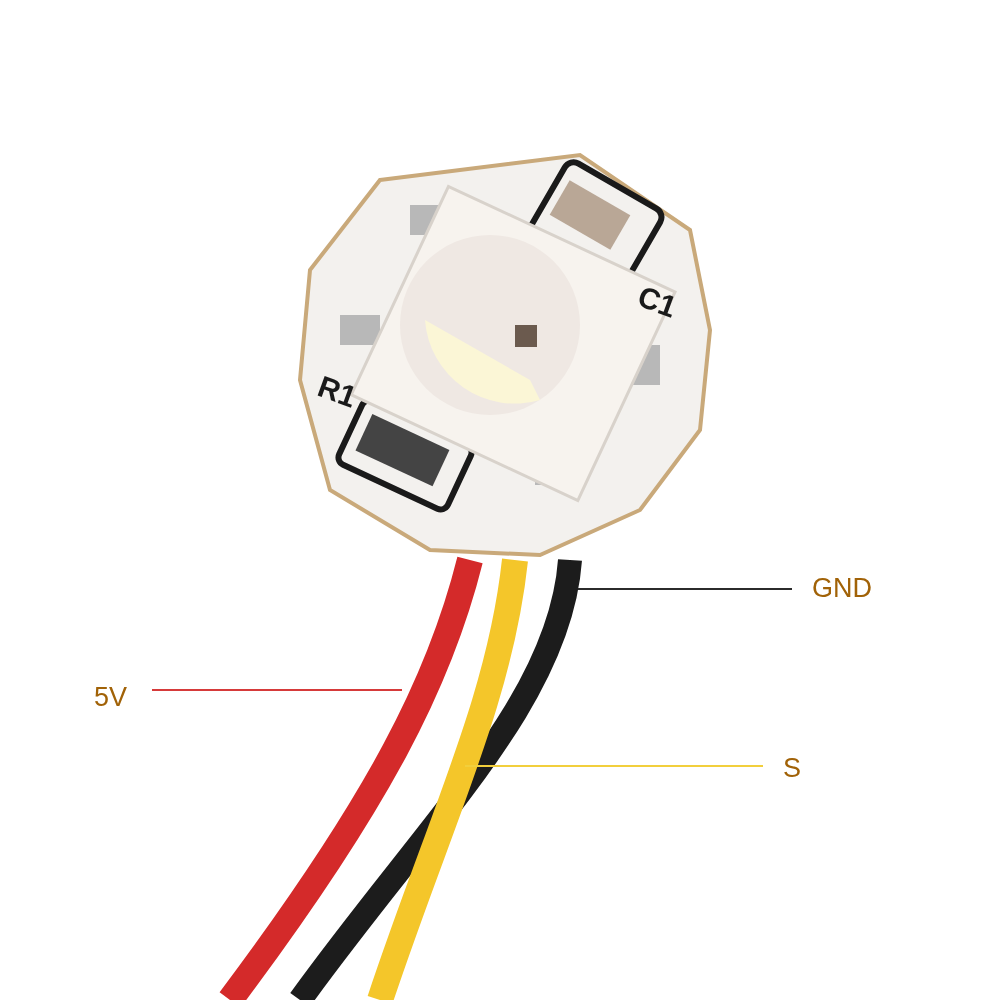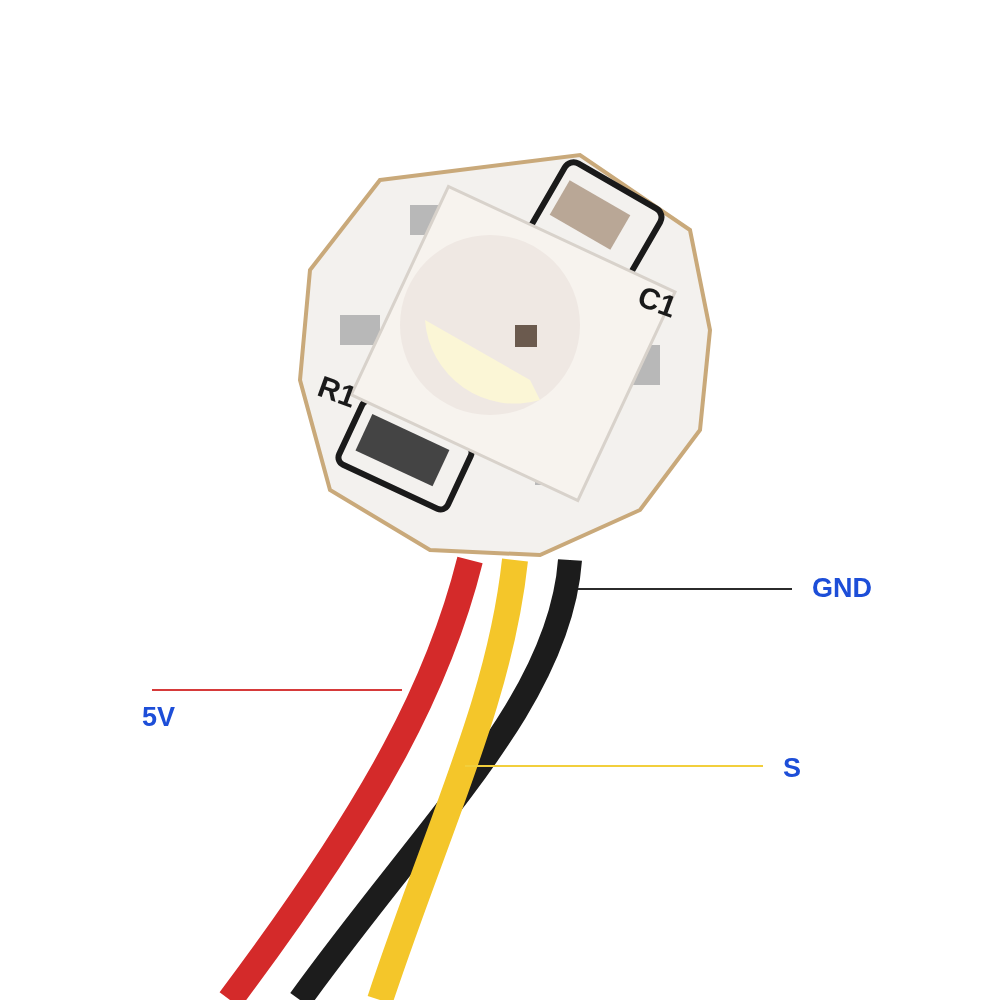--- a/index.html
+++ b/index.html
@@ -1,18 +1,18 @@
 <!DOCTYPE html>
 <html><head>
 <meta charset="utf-8">
 <style>
   html, body { margin:0; padding:0; background:#ffffff; }
   body { width:1000px; height:1000px; position:relative; overflow:hidden; font-family:"Liberation Sans", sans-serif; }
   .scene { position:absolute; left:0; top:0; width:1000px; height:1000px; }
-  .label { position:absolute; font-weight:bold; font-size:27px; color:#1d4ed8; }
+  .label { position:absolute; font-weight:normal; font-size:27px; color:#a16207; }
   .leader { position:absolute; height:2px; }
   .silk { position:absolute; font-weight:bold; color:#1a1a1a; font-size:30px; }
 </style>
 </head>
 <body>
 
 <div class="scene">
   <svg width="1000" height="1000" viewBox="0 0 1000 1000">
 
     <path d="M470 560 C440 680, 380 800, 230 1000" stroke="#d42a2a" stroke-width="26" fill="none"></path>
@@ -39,17 +39,17 @@
   </svg>
 
   <span class="silk" style="left:638px;top:285px;transform:rotate(20deg);">C1</span>
   <span class="silk" style="left:318px;top:375px;transform:rotate(20deg);">R1</span>
 
   
   <div class="leader" style="left:578px;top:588px;width:214px;background:#2b2b2b;"></div>
   <span class="label" style="left:812px;top:573px;">GND</span>
 
   <div class="leader" style="left:152px;top:689px;width:250px;background:#d63a3a;"></div>
-  <span class="label" style="left:94px;top:702px;margin-left:48px;">5V</span>
+  <span class="label" style="left:94px;top:682px;">5V</span>
 
   <div class="leader" style="left:465px;top:765px;width:298px;background:#f2cf3c;"></div>
   <span class="label" style="left:783px;top:753px;">S</span>
 </div>
 
 </body></html>

